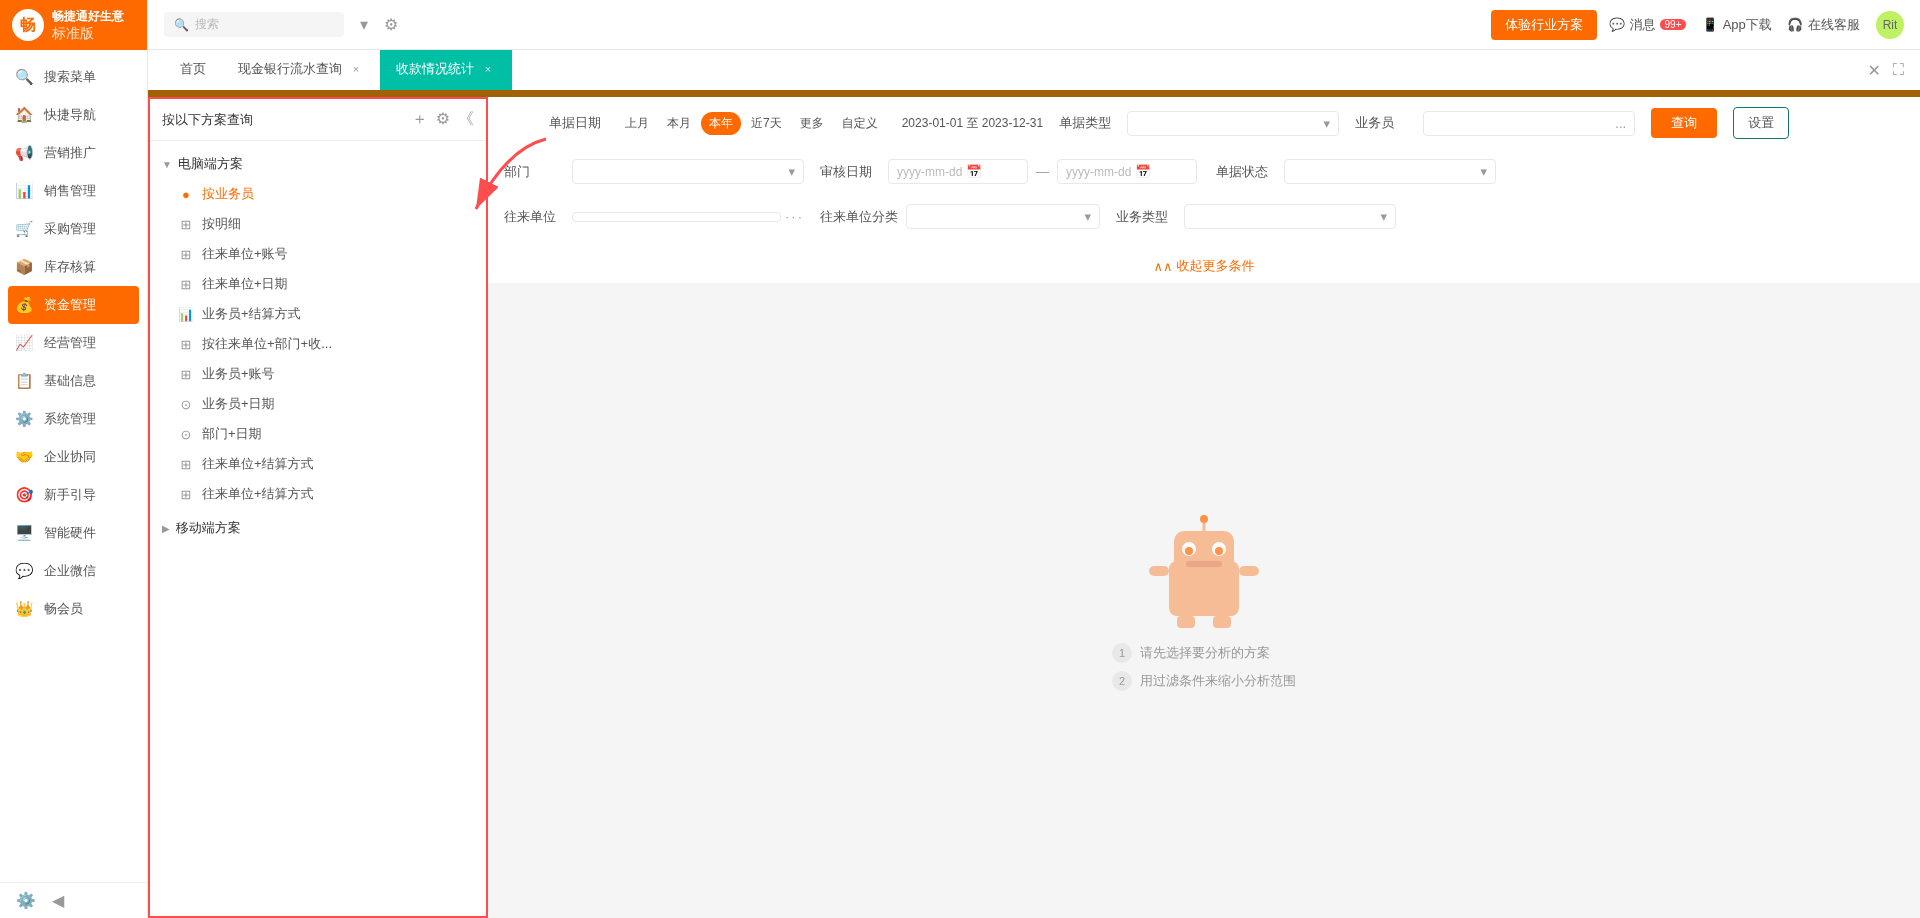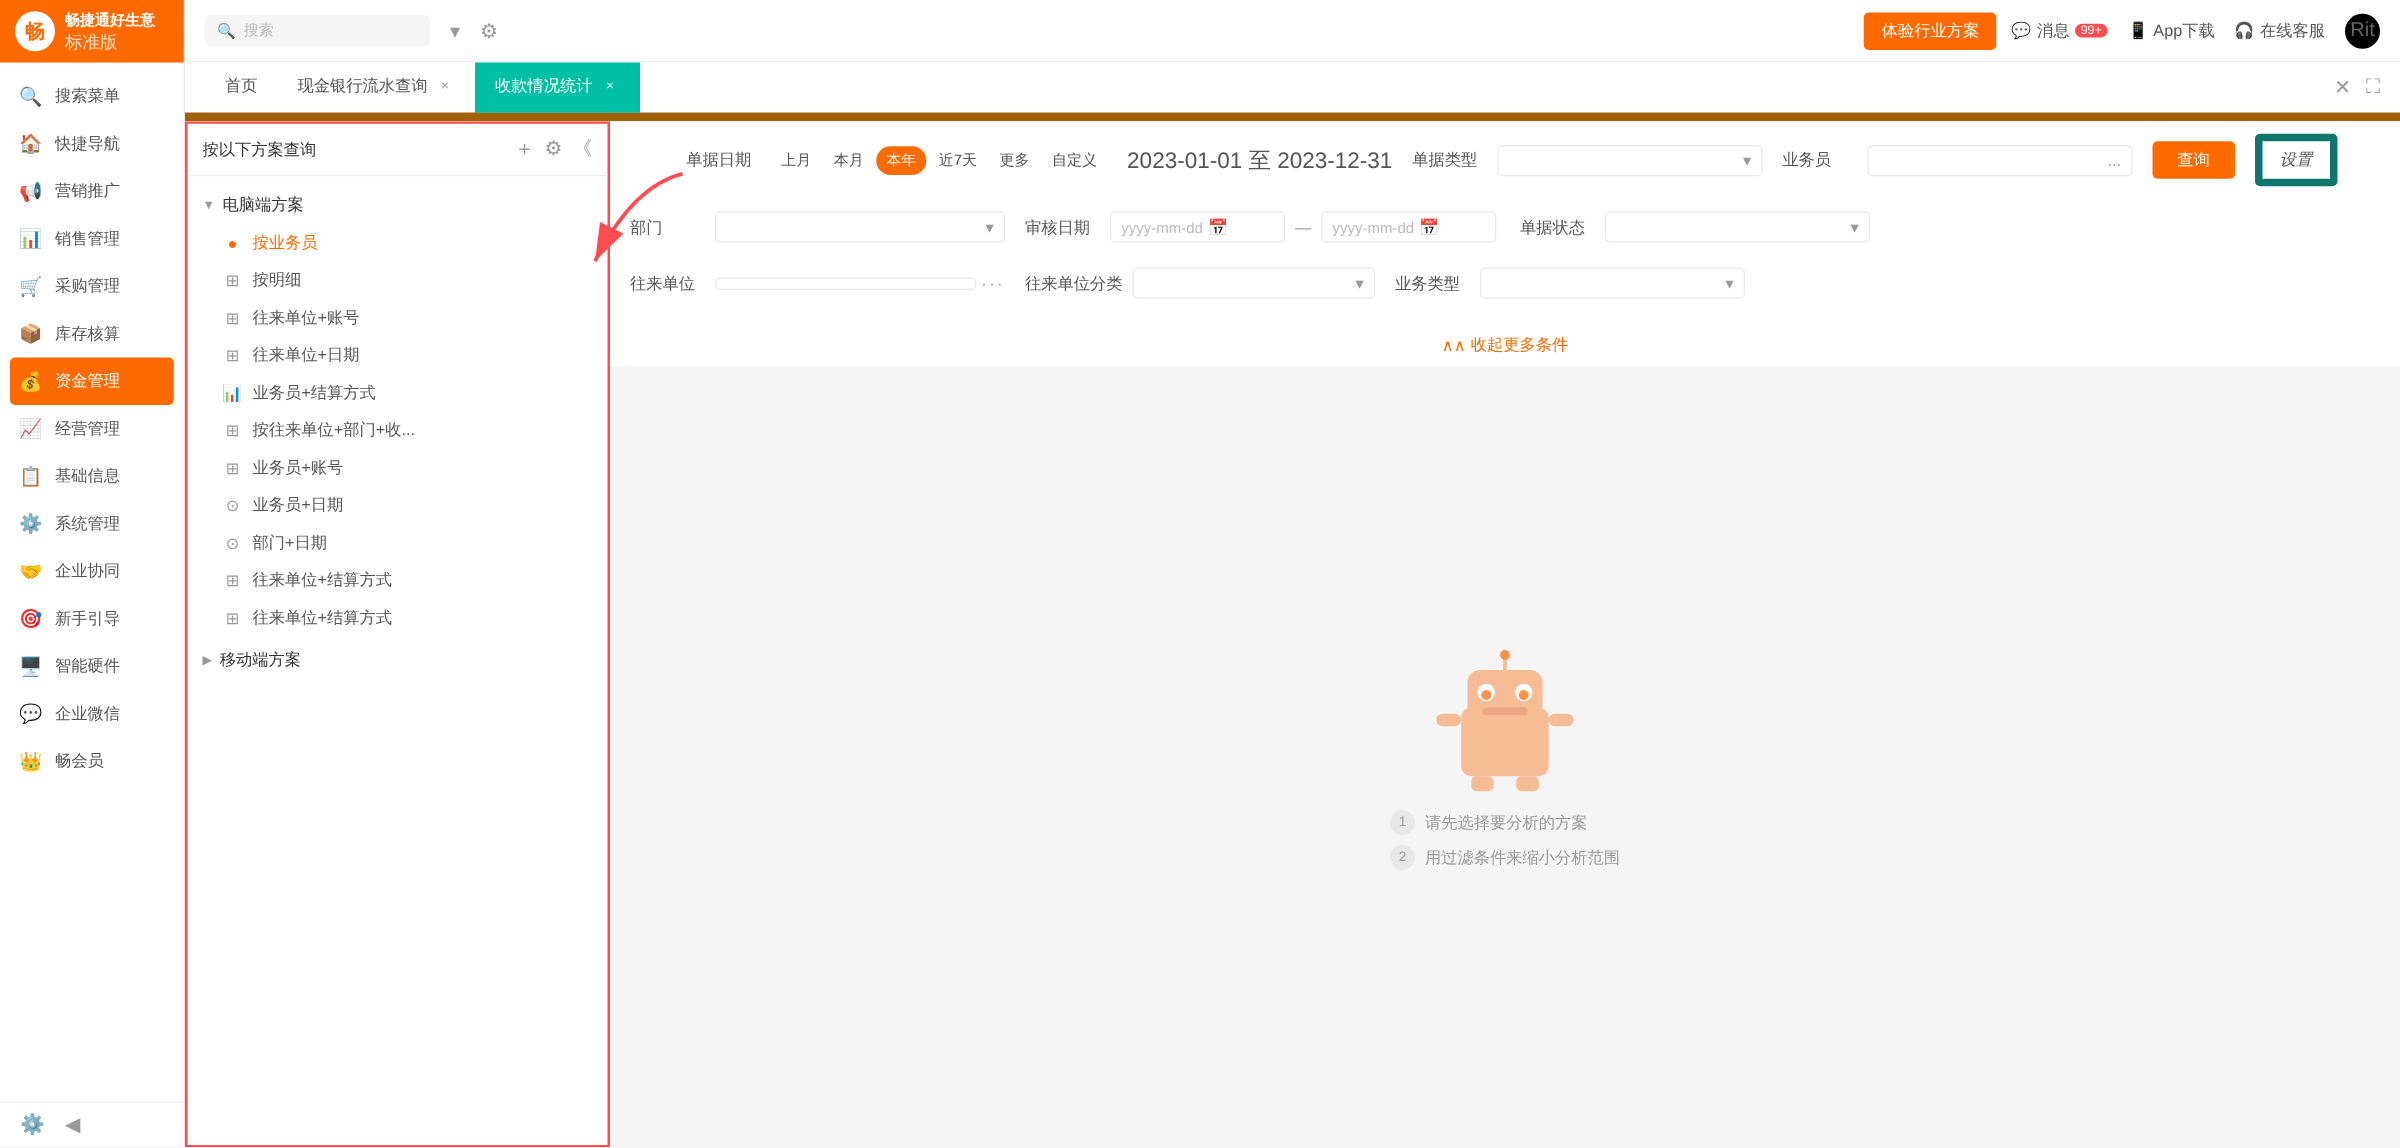--- a/index.html
+++ b/index.html
@@ -24,21 +24,21 @@
     .main { flex: 1; display: flex; flex-direction: column; overflow: hidden; }
 
     
     .topbar { height: 50px; background: #fff; display: flex; align-items: center; padding: 0 16px; border-bottom: 1px solid #e8e8e8; gap: 12px; }
     .topbar-search { display: flex; align-items: center; gap: 6px; background: #f5f5f5; border-radius: 4px; padding: 4px 10px; width: 180px; color: #999; font-size: 12px; }
     .topbar-spacer { flex: 1; }
     .topbar-btn { background: #ff6a00; color: #fff; border: none; border-radius: 4px; padding: 6px 14px; cursor: pointer; font-size: 13px; }
     .topbar-actions { display: flex; align-items: center; gap: 16px; }
     .topbar-action { display: flex; align-items: center; gap: 4px; color: #555; font-size: 13px; cursor: pointer; }
     .badge { background: #ff4d4f; color: #fff; border-radius: 10px; font-size: 10px; padding: 0 5px; min-width: 18px; text-align: center; }
-    .avatar { width: 28px; height: 28px; background: #000000; border-radius: 50%; display: flex; align-items: center; justify-content: center; font-size: 16px; color: #666; }
+    .avatar { width: 28px; height: 28px; background: #bef264; border-radius: 50%; display: flex; align-items: center; justify-content: center; font-size: 12px; color: #666; }
 
     
     .tabbar { display: flex; align-items: center; background: #fff; border-bottom: 7px solid #a16207; padding: 0 16px; }
     .tab { display: flex; align-items: center; gap: 6px; padding: 10px 16px; cursor: pointer; color: #555; font-size: 13px; border-bottom: 2px solid transparent; }
     .tab.active { color: #fff; background: #00bfa5; border-bottom-color: #00bfa5; }
     .tab-close { width: 16px; height: 16px; display: flex; align-items: center; justify-content: center; border-radius: 50%; font-size: 11px; color: rgba(255,255,255,0.8); }
     .tab-inactive { color: #555; background: transparent; }
     .tab-inactive .tab-close { color: #999; }
     .tab-actions { margin-left: auto; display: flex; gap: 12px; color: #999; font-size: 16px; }
 
@@ -79,21 +79,21 @@
 
     
     .select-box { display: flex; align-items: center; border: 1px solid #e8e8e8; border-radius: 4px; padding: 4px 8px; background: #fff; cursor: pointer; min-width: 160px; gap: 4px; }
     .select-box .chevron { color: #999; margin-left: auto; }
     .date-input { display: flex; align-items: center; border: 1px solid #e8e8e8; border-radius: 4px; padding: 4px 8px; background: #fff; cursor: pointer; min-width: 140px; gap: 4px; color: #bbb; font-size: 12px; }
     .date-sep { color: #999; padding: 0 4px; }
     .calendar-icon { color: #999; font-size: 13px; }
 
     
     .query-btn { background: #ff6a00; color: #fff; border: none; border-radius: 4px; padding: 6px 20px; cursor: pointer; font-size: 13px; }
-    .settings-btn { background: #fff; color: #555; border: 6px solid #0f766e; border-radius: 4px; padding: 6px 14px; cursor: pointer; font-size: 13px; font-style: italic; }
+    .settings-btn { background: #fff; color: #555; border: 1px solid #0f766e; border-radius: 4px; padding: 6px 14px; cursor: pointer; font-size: 13px; }
 
     
     .collapse-row { display: flex; align-items: center; justify-content: center; padding: 8px; background: #fff; cursor: pointer; color: #ff6a00; font-size: 13px; gap: 4px; }
 
     
     .empty-state { flex: 1; display: flex; flex-direction: column; align-items: center; justify-content: center; gap: 12px; color: #999; font-size: 13px; }
     .empty-steps { display: flex; flex-direction: column; gap: 8px; }
     .empty-step { display: flex; align-items: center; gap: 8px; }
     .step-num { width: 20px; height: 20px; background: #e8e8e8; border-radius: 50%; display: flex; align-items: center; justify-content: center; font-size: 11px; color: #999; flex-shrink: 0; }
 
@@ -326,21 +326,21 @@
               <div class="date-tabs">
                 <span class="date-tab">上月</span>
                 <span class="date-tab">本月</span>
                 <span class="date-tab active">本年</span>
                 <span class="date-tab">近7天</span>
                 <span class="date-tab">更多</span>
                 <span class="date-tab">自定义</span>
               </div>
             </div>
             <div style="display:flex; align-items:center; gap:4px; flex-shrink:0;">
-              <span style="font-size:18px; color:#555;">2023-01-01 至 2023-12-31</span>
+              <span style="font-size:12px; color:#555;">2023-01-01 至 2023-12-31</span>
             </div>
             <div class="filter-field" style="flex:1; max-width:280px;">
               <span class="filter-label">单据类型</span>
               <div class="select-box" style="flex:1;">
                 <span class="chevron">▾</span>
               </div>
             </div>
             <div class="filter-field" style="flex:1; max-width:280px;">
               <span class="filter-label">业务员</span>
               <div style="display:flex; align-items:center; gap:4px; flex:1;">

